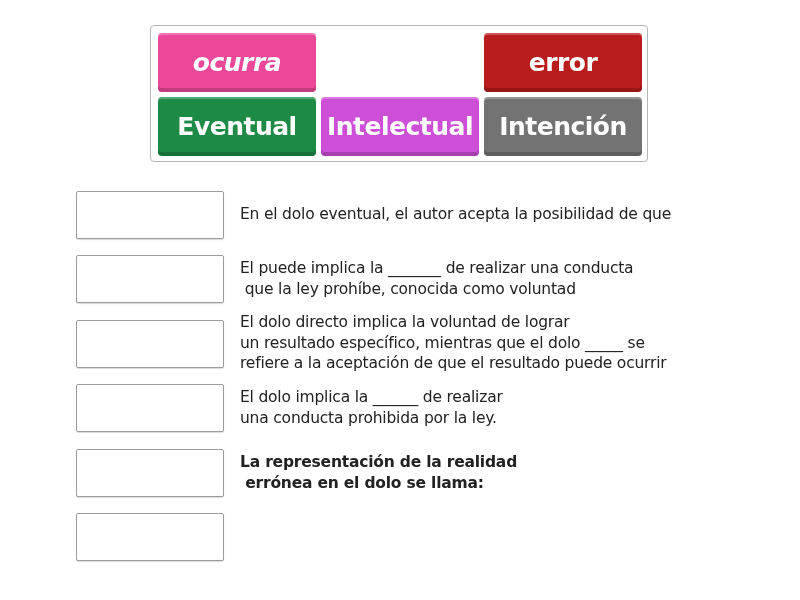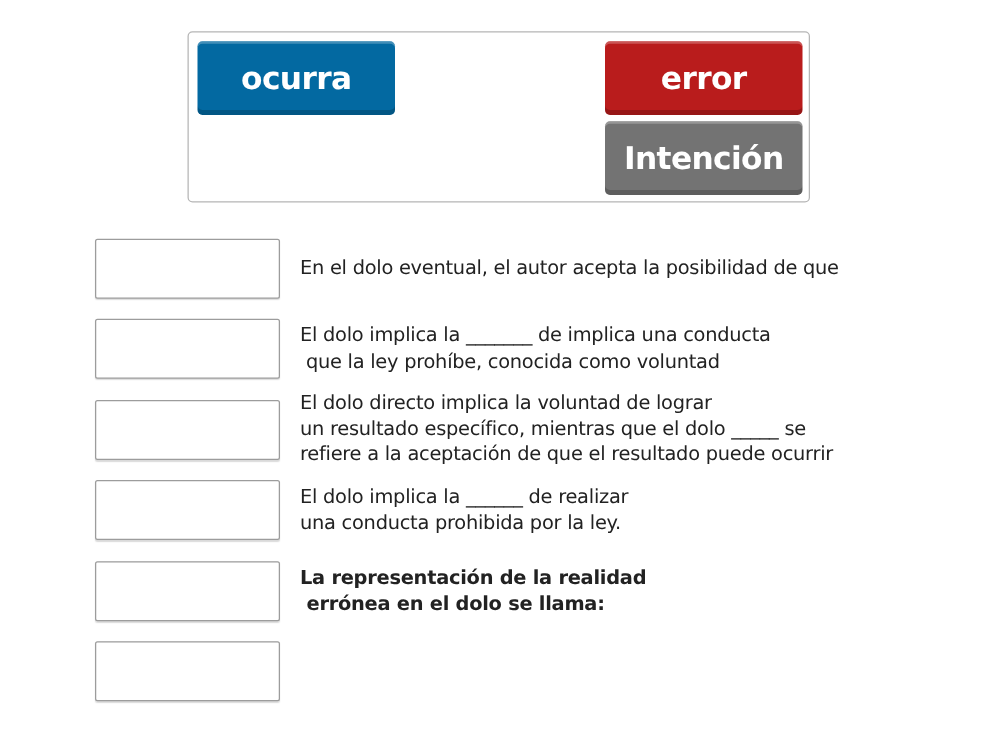--- a/index.html
+++ b/index.html
@@ -7,32 +7,34 @@
     .bank { position:absolute; left:150px; top:25px; width:498px; height:137px; border:1px solid #b5b5b5; border-radius:4px; background:#fff; box-sizing:border-box; }
     .tile { position:absolute; width:158px; height:59px; border-radius:4px; color:#fff; font-family:"DejaVu Sans", sans-serif; font-weight:bold; font-size:25px; display:flex; align-items:center; justify-content:center; box-sizing:border-box; cursor:grab; letter-spacing:-0.5px; box-shadow: inset 0 -4px 0 rgba(0,0,0,0.18), inset 0 2px 0 rgba(255,255,255,0.25); }
     .row { position:absolute; left:76px; width:680px; height:50px; }
     .dropbox { position:absolute; left:0; top:0; width:148px; height:48px; border:1px solid #9c9c9c; border-radius:2px; background:#fff; box-sizing:border-box; box-shadow: 0 1px 1px rgba(0,0,0,0.15); }
     .prompt { position:absolute; left:164px; font-family:"DejaVu Sans", sans-serif; font-size:15.5px; color:#222; line-height:20.5px; white-space:pre; letter-spacing:-0.2px; }
   </style>
 </head>
 <body>
 
 <div class="bank">
-  <div class="tile" style="left: 7px; top: 7px; background: #0369a1;">ocurra</div>
+  <div class="tile" style="left: 7px; top: 7px; background: #ec4899; font-style: italic;">ocurra</div>
   <div class="tile" style="left: 333px; top: 7px; background: #b91c1c;">error</div>
+  <div class="tile" style="left: 7px; top: 71px; background: rgb(29, 138, 69);">Eventual</div>
+  <div class="tile" style="left: 170px; top: 71px; background: rgb(205, 79, 216);">Intelectual</div>
   <div class="tile" style="left: 333px; top: 71px; background: #737373;">Intención</div>
 </div>
 
 <div class="row" style="top:191px;">
   <div class="dropbox"></div>
   <div class="prompt" style="top:13px;">En el dolo eventual, el autor acepta la posibilidad de que</div>
 </div>
 <div class="row" style="top:255px;">
   <div class="dropbox"></div>
-  <div class="prompt" style="top:3px;">El dolo implica la _______ de implica una conducta
+  <div class="prompt" style="top:3px;">El puede implica la _______ de realizar una conducta
  que la ley prohíbe, conocida como voluntad</div>
 </div>
 <div class="row" style="top:320px;">
   <div class="dropbox"></div>
   <div class="prompt" style="top:-8px;">El dolo directo implica la voluntad de lograr
 un resultado específico, mientras que el dolo _____ se
 refiere a la aceptación de que el resultado puede ocurrir</div>
 </div>
 <div class="row" style="top:384px;padding-left:20px;">
   <div class="dropbox"></div>

